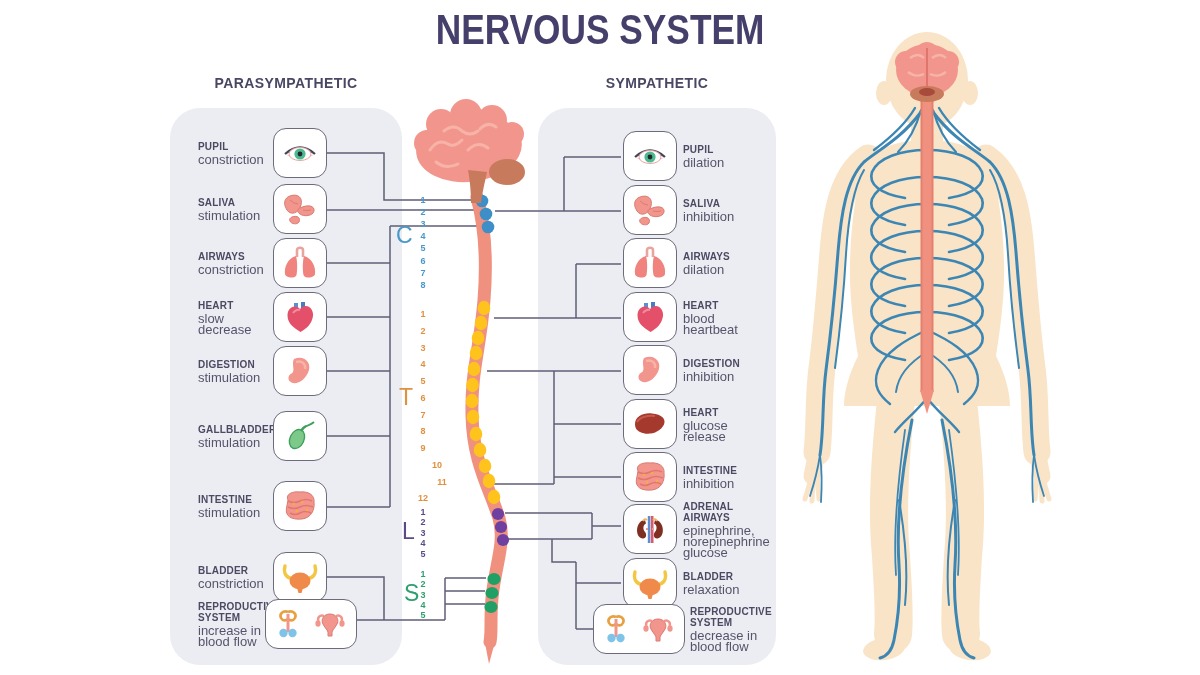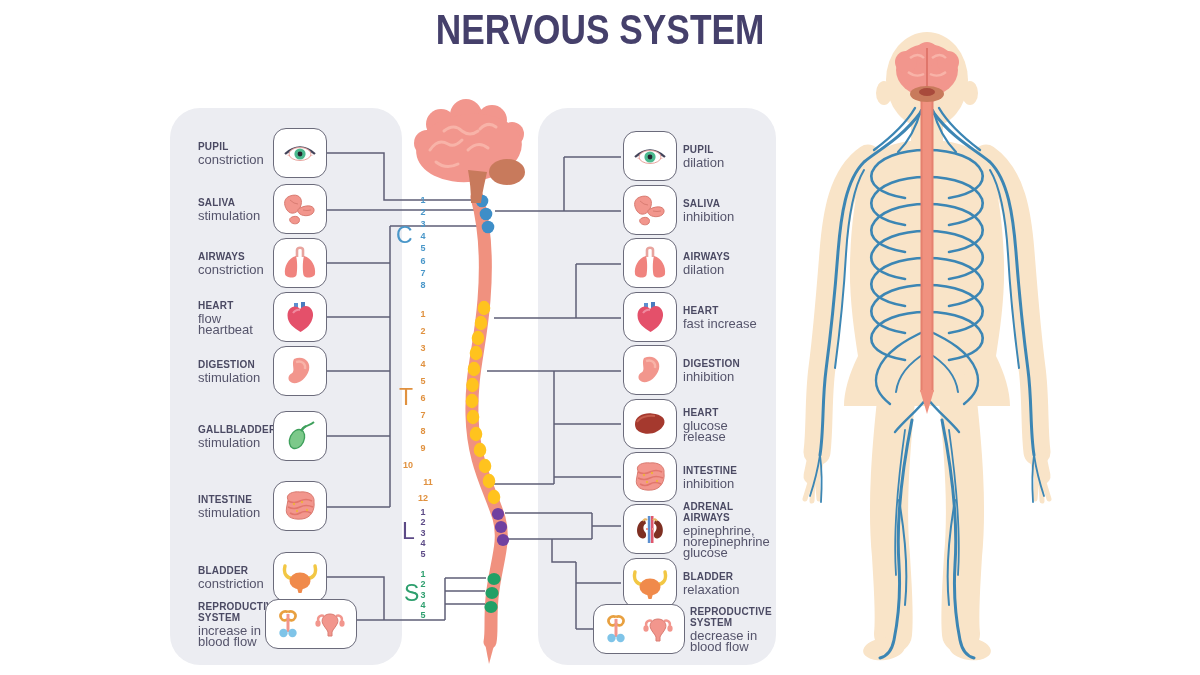--- a/index.html
+++ b/index.html
@@ -42,20 +42,22 @@
   .vnum{position:absolute;width:16px;text-align:center;font-size:9px;font-weight:bold;
         line-height:10px;z-index:3;}
   .vletter{position:absolute;font-size:23px;z-index:3;}
 </style>
 </head>
 <body>
 
 <div class="stage">
 
   <div class="title">NERVOUS SYSTEM</div>
+  <div class="col-header hdr-left">PARASYMPATHETIC</div>
+  <div class="col-header hdr-right">SYMPATHETIC</div>
 
   <div class="panel panel-left"></div>
   <div class="panel panel-right"></div>
 
   <svg id="wires" width="1200" height="675">
       <polyline points="327,153 384,153 384,200 478,200" fill="none" stroke="#5E5E76" stroke-width="1.5"></polyline>
       <polyline points="327,210 483,210" fill="none" stroke="#5E5E76" stroke-width="1.5"></polyline>
       <polyline points="390,226 487,226" fill="none" stroke="#5E5E76" stroke-width="1.5"></polyline>
       <polyline points="390,226 390,507" fill="none" stroke="#5E5E76" stroke-width="1.5"></polyline>
       <polyline points="327,263 390,263" fill="none" stroke="#5E5E76" stroke-width="1.5"></polyline>
@@ -130,21 +132,21 @@
           <svg width="40" height="36" viewBox="0 0 40 36">
             <path d="M17,5 L17,12 M23,5 L23,12 M17,5 C17,2 23,2 23,5" stroke="#E8A49E" stroke-width="2.6" fill="none"></path>
             <path d="M16,11 C8,13 4,22 5,29 C5.5,33 15,34 16.5,30 C17.5,25 17.5,16 16,11 Z" fill="#F0837E"></path>
             <path d="M24,11 C32,13 36,22 35,29 C34.5,33 25,34 23.5,30 C22.5,25 22.5,16 24,11 Z" fill="#F0837E"></path>
           </svg>
         </div>
       </div>
       <div class="row left" style="top: 292px; height: 50px;">
         <div class="lbl ">
                    <div class="l1">HEART</div>
-                   <div class="l2">flow heartbeat</div>
+                   <div class="l2">slow decrease</div>
         </div>
         <div class="obox ">
           <svg width="40" height="36" viewBox="0 0 40 36">
             <rect x="14" y="4" width="4" height="8" fill="#5B8FD0"></rect>
             <rect x="21" y="3" width="4" height="8" fill="#4A7CC0"></rect>
             <path d="M20,10 C26,3 34,9 33,17 C32,25 26,30 20.5,33 C14.5,29 7.5,25 7.5,16.5 C7.5,9 14.5,4.5 20,10 Z" fill="#E4506A"></path>
             <path d="M13,14 q3,-4 7,-3" stroke="#F08BA0" stroke-width="2" fill="none"></path>
           </svg>
         </div>
       </div>
@@ -274,21 +276,21 @@
         <div class="obox ">
           <svg width="40" height="36" viewBox="0 0 40 36">
             <rect x="14" y="4" width="4" height="8" fill="#5B8FD0"></rect>
             <rect x="21" y="3" width="4" height="8" fill="#4A7CC0"></rect>
             <path d="M20,10 C26,3 34,9 33,17 C32,25 26,30 20.5,33 C14.5,29 7.5,25 7.5,16.5 C7.5,9 14.5,4.5 20,10 Z" fill="#E4506A"></path>
             <path d="M13,14 q3,-4 7,-3" stroke="#F08BA0" stroke-width="2" fill="none"></path>
           </svg>
         </div>
         <div class="lbl ">
                    <div class="l1">HEART</div>
-                   <div class="l2">fast increase</div>
+                   <div class="l2">blood heartbeat</div>
         </div>
       </div>
       <div class="row right" style="top: 345px; height: 50px;">
         <div class="obox ">
           <svg width="40" height="36" viewBox="0 0 40 36">
             <path d="M14,6 C24,2 31,9 29,17 C26,27 17,32 11.5,29.5 C7,27.5 8,22 11.5,20.5 C16,18.5 11,11 14,6 Z" fill="#F2968D"></path>
               <path d="M16,9 C22,7 26,11 25,16" stroke="#F8B3A8" stroke-width="2.4" fill="none"></path>
           </svg>
         </div>
         <div class="lbl ">
@@ -391,22 +393,22 @@
       <div class="vletter" style="left: 399px; top: 384px; color: rgb(224, 145, 63);">T</div>
       <div class="vnum" style="left: 415px; top: 309px; color: rgb(224, 145, 63);">1</div>
       <div class="vnum" style="left: 415px; top: 325.75px; color: rgb(224, 145, 63);">2</div>
       <div class="vnum" style="left: 415px; top: 342.5px; color: rgb(224, 145, 63);">3</div>
       <div class="vnum" style="left: 415px; top: 359.25px; color: rgb(224, 145, 63);">4</div>
       <div class="vnum" style="left: 415px; top: 376px; color: rgb(224, 145, 63);">5</div>
       <div class="vnum" style="left: 415px; top: 392.75px; color: rgb(224, 145, 63);">6</div>
       <div class="vnum" style="left: 415px; top: 409.5px; color: rgb(224, 145, 63);">7</div>
       <div class="vnum" style="left: 415px; top: 426.25px; color: rgb(224, 145, 63);">8</div>
       <div class="vnum" style="left: 415px; top: 443px; color: rgb(224, 145, 63);">9</div>
-      <div class="vnum" style="left: 400px; top: 459.75px; color: rgb(224, 145, 63);">10</div>
-      <div class="vnum" style="left: 420px; top: 476.5px; color: rgb(224, 145, 63);">11</div>
+      <div class="vnum" style="left: 429px; top: 459.75px; color: rgb(224, 145, 63);">10</div>
+      <div class="vnum" style="left: 434px; top: 476.5px; color: rgb(224, 145, 63);">11</div>
       <div class="vnum" style="left: 415px; top: 493.25px; color: rgb(224, 145, 63);">12</div>
       <div class="vletter" style="left: 402px; top: 518px; color: rgb(92, 74, 134);">L</div>
       <div class="vnum" style="left: 415px; top: 507px; color: rgb(92, 74, 134);">1</div>
       <div class="vnum" style="left: 415px; top: 517.4px; color: rgb(92, 74, 134);">2</div>
       <div class="vnum" style="left: 415px; top: 527.8px; color: rgb(92, 74, 134);">3</div>
       <div class="vnum" style="left: 415px; top: 538.2px; color: rgb(92, 74, 134);">4</div>
       <div class="vnum" style="left: 415px; top: 548.6px; color: rgb(92, 74, 134);">5</div>
       <div class="vletter" style="left: 404px; top: 580px; color: rgb(46, 159, 110);">S</div>
       <div class="vnum" style="left: 415px; top: 569px; color: rgb(46, 159, 110);">1</div>
       <div class="vnum" style="left: 415px; top: 579.3px; color: rgb(46, 159, 110);">2</div>

